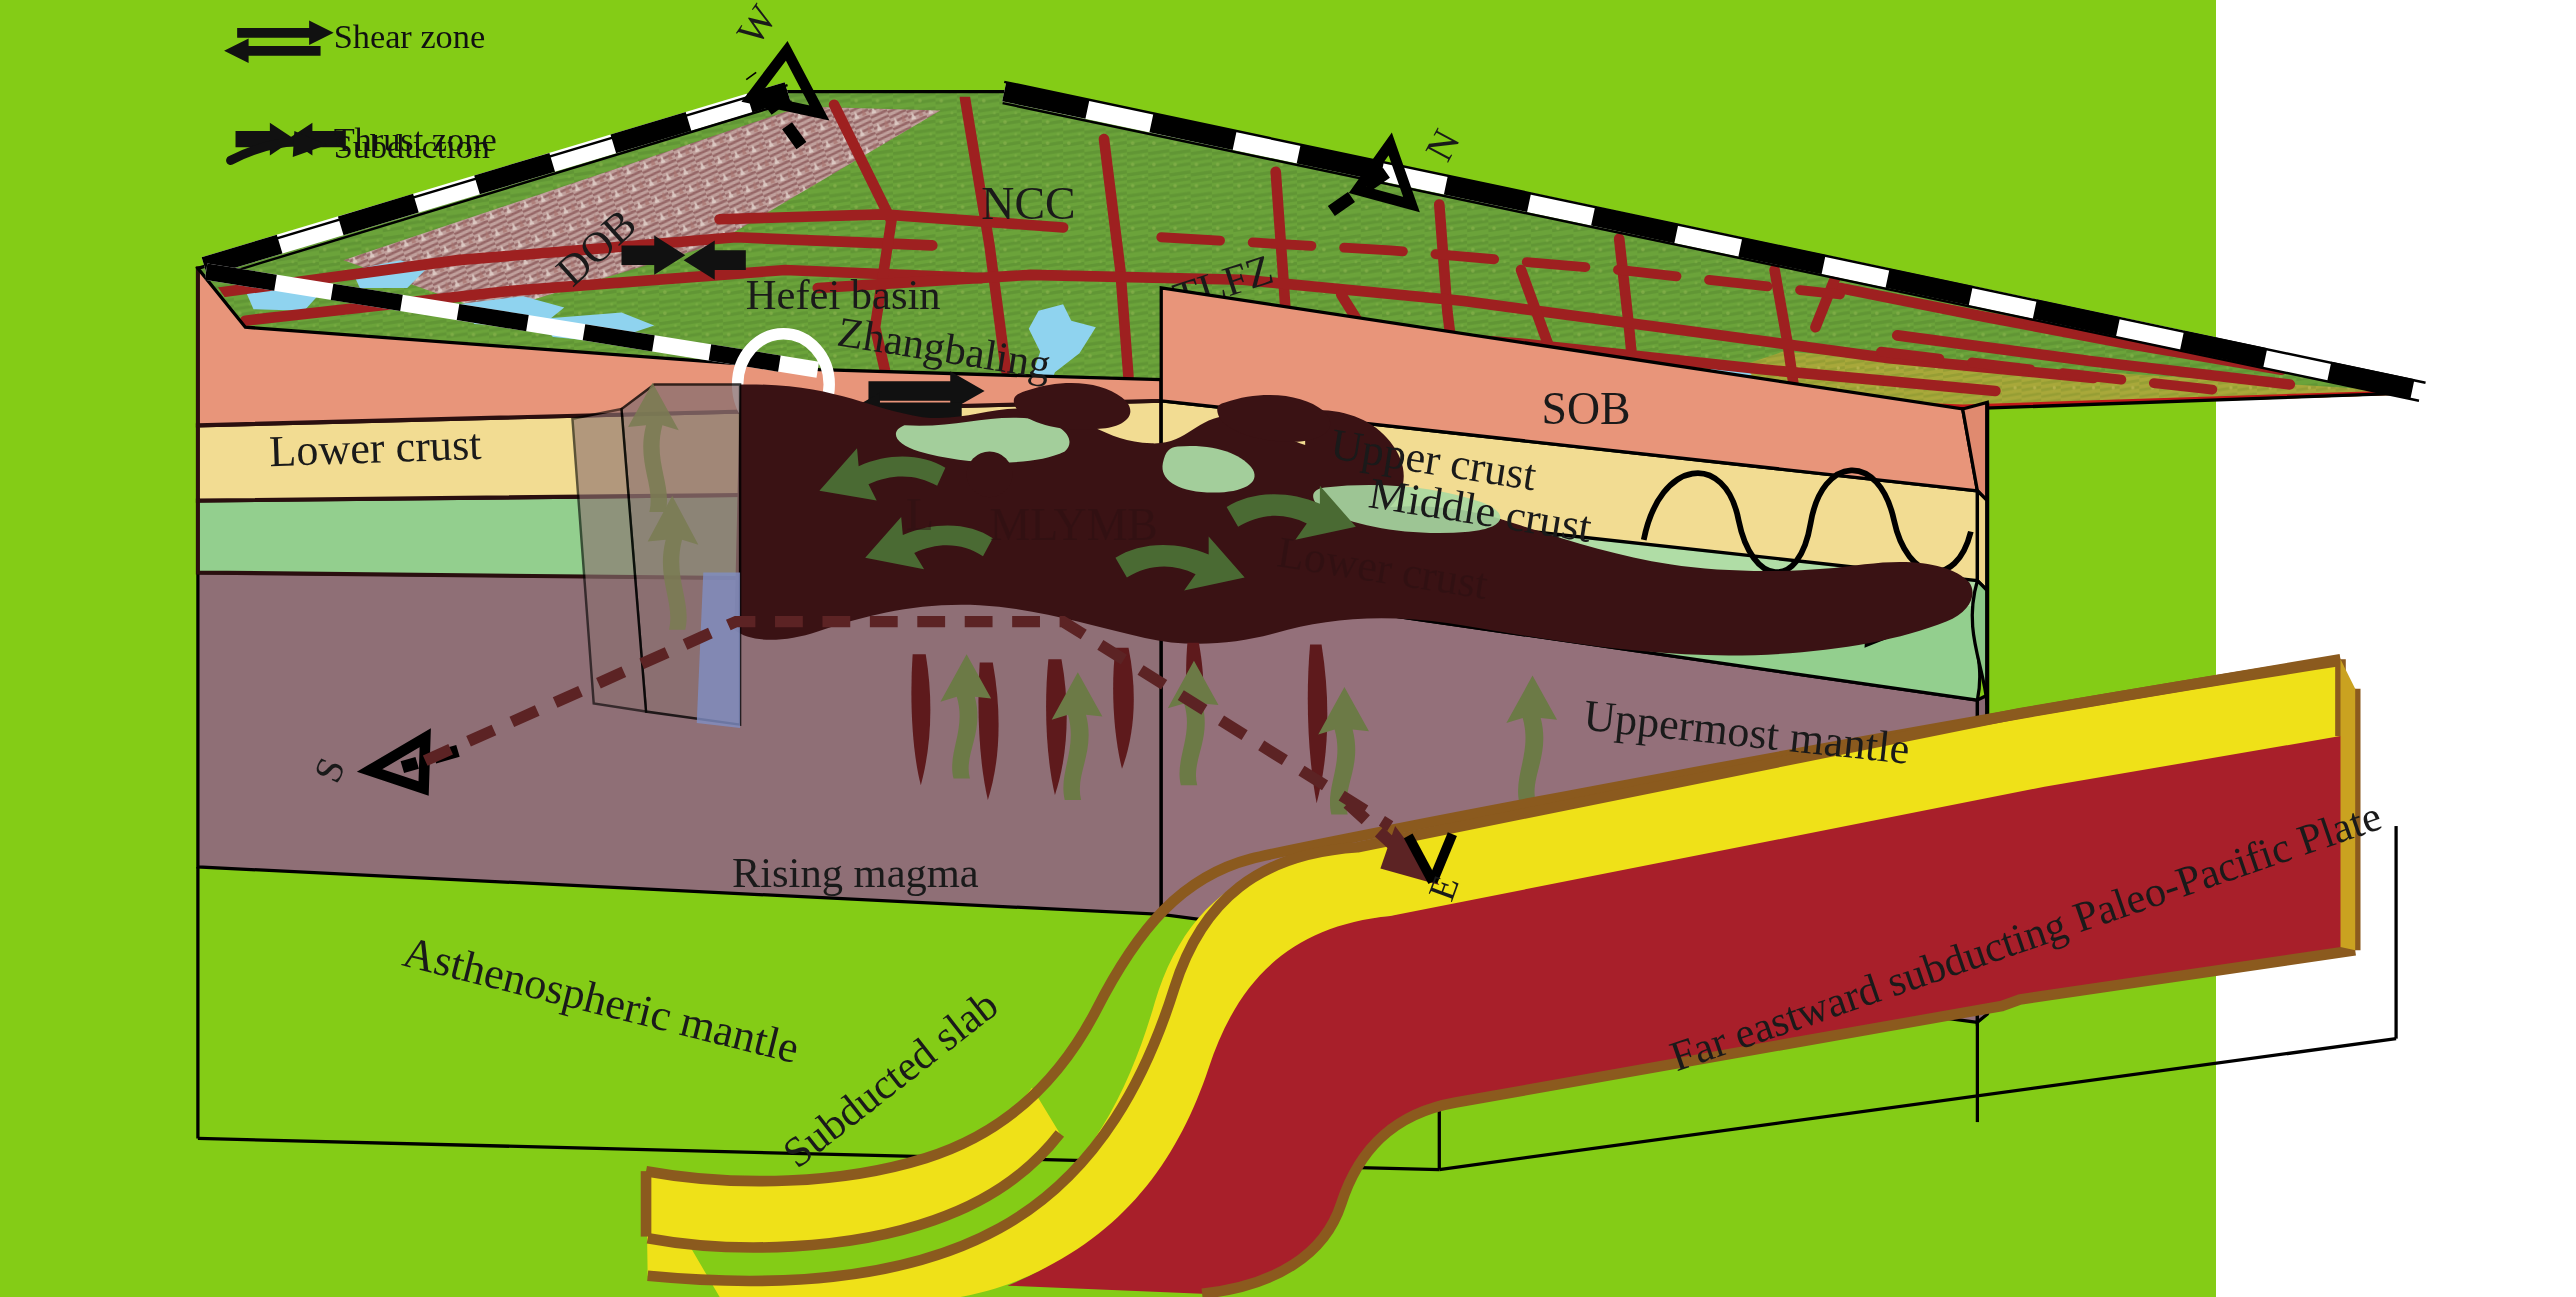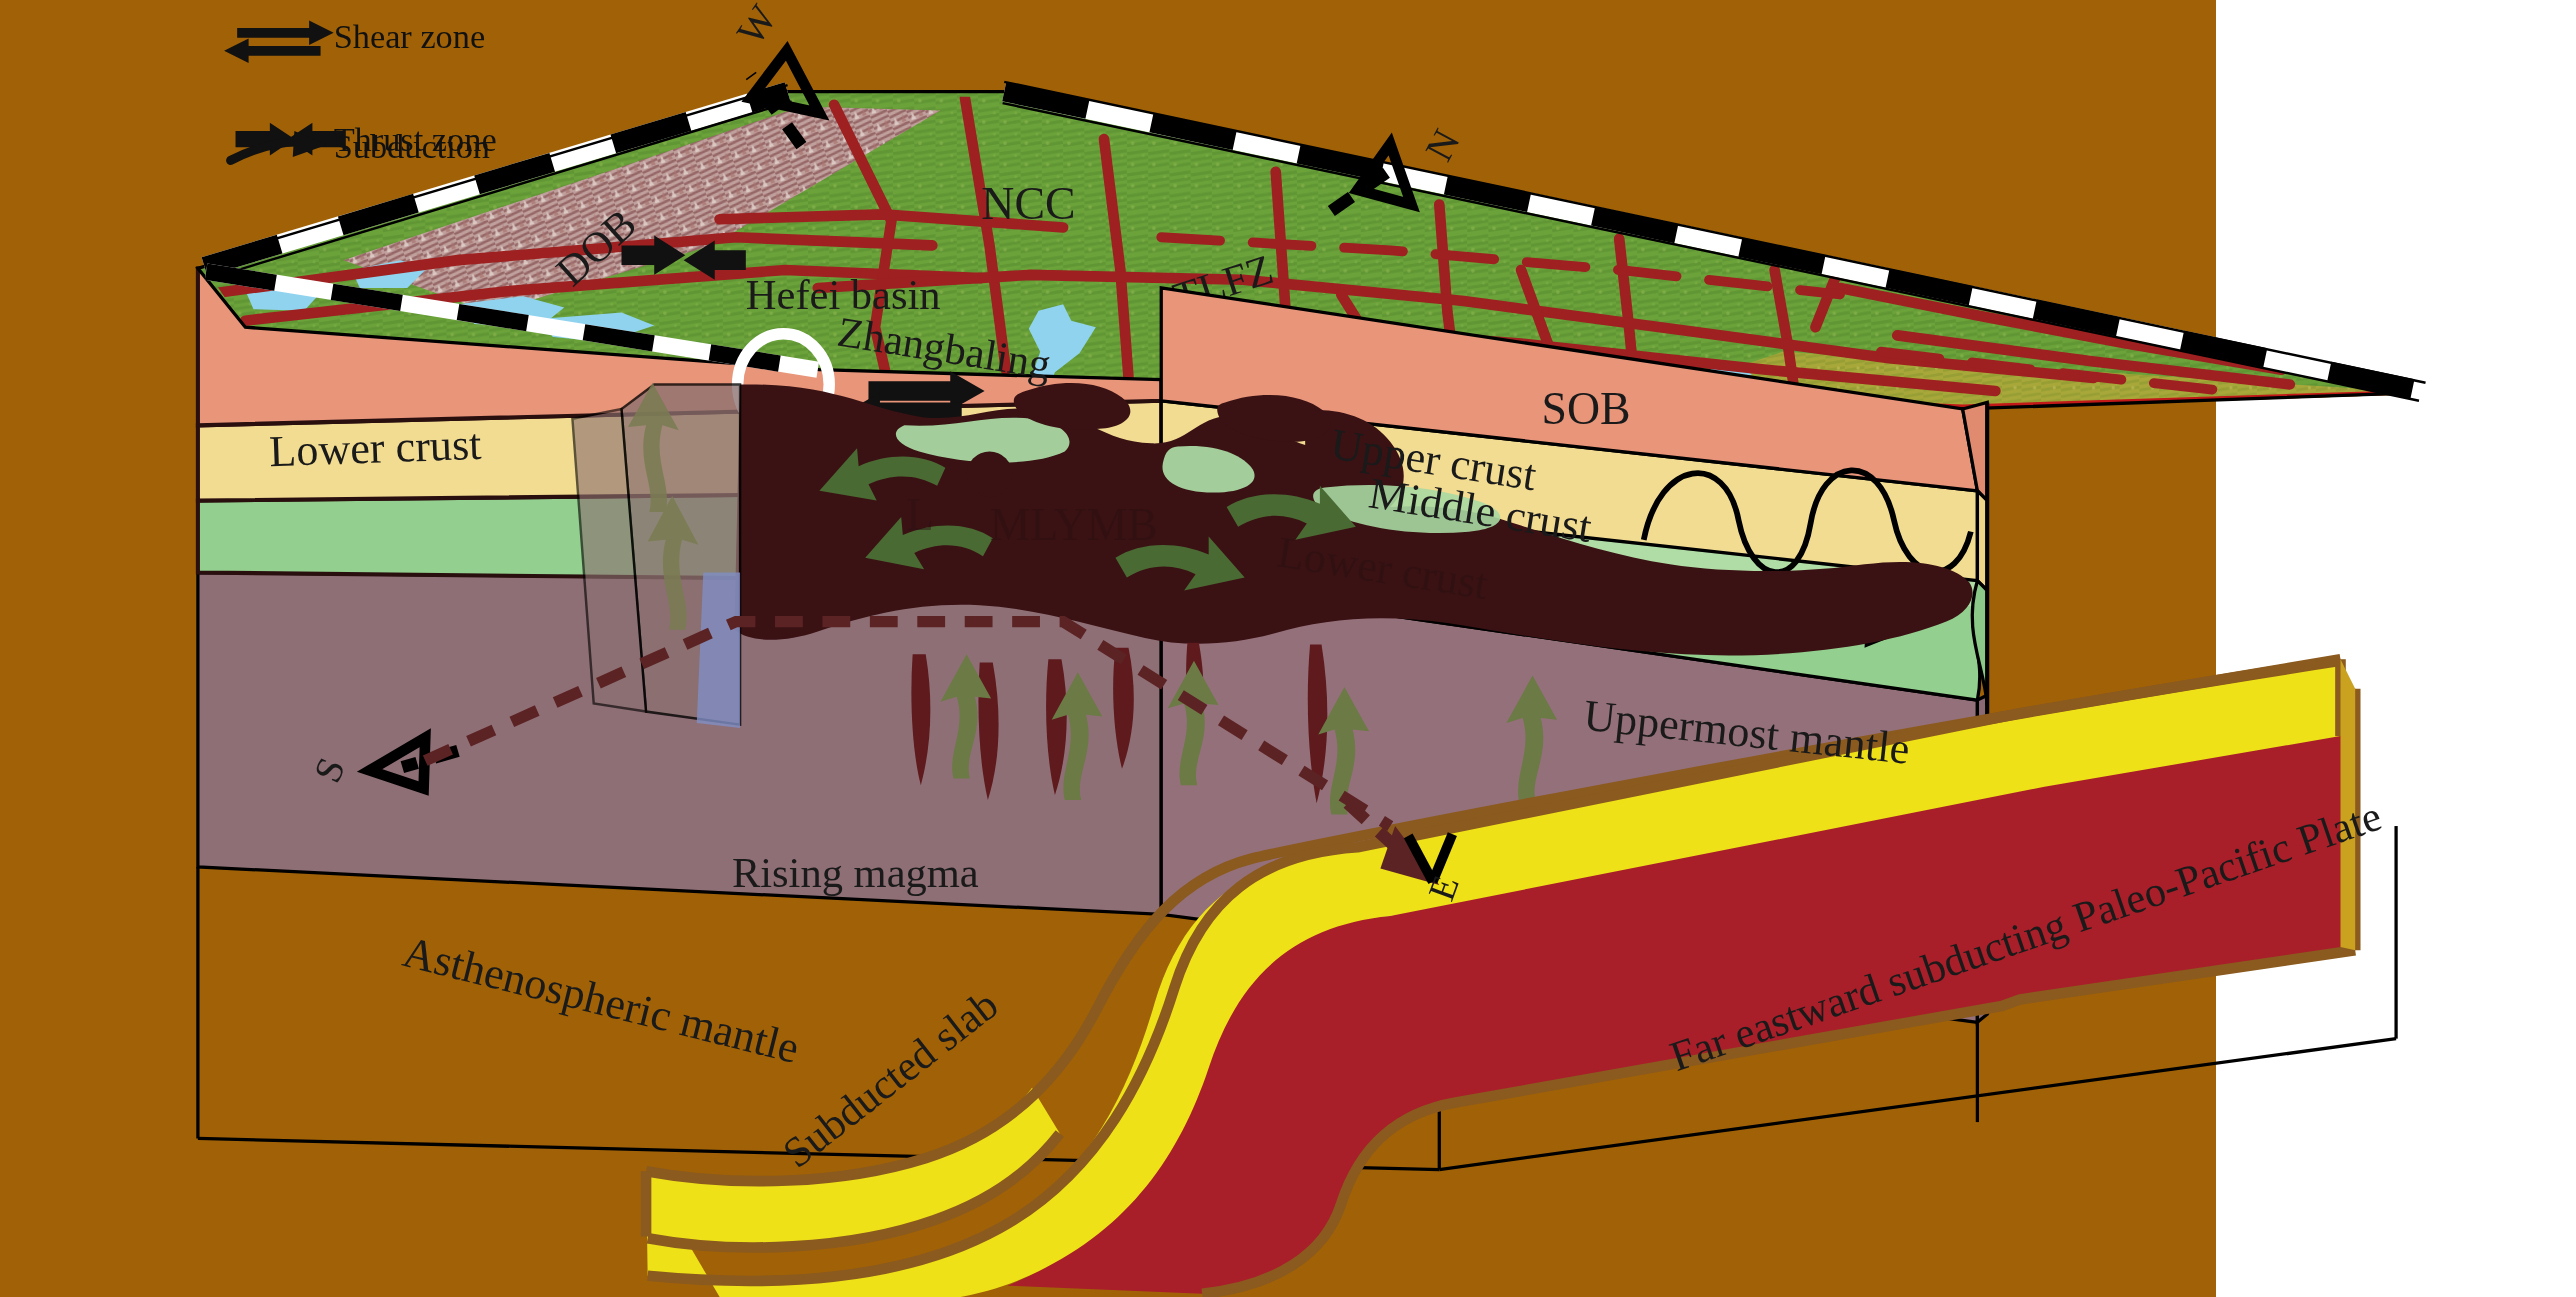--- a/index.html
+++ b/index.html
@@ -1,18 +1,18 @@
 <!DOCTYPE html>
 <html style="font-size:13px"><head>
 <meta charset="utf-8">
 <style>
   html,body{margin:0;padding:0;background:#ffffff;}
   body{width:2576px;height:1298px;overflow:hidden;
        font-family:"Liberation Serif","DejaVu Serif",serif;}
-  #stage{position:relative;width:2216px;height:1298px;background:#a16207;}
+  #stage{position:relative;width:2216px;height:1298px;background:#84cc16;}
   svg{position:absolute;left:0;top:0;width:2576px;height:1298px;}
   .lbl{font-family:"Liberation Serif","DejaVu Serif",serif;fill:#1a1a1a;}
   .lbl-dark{fill:#2b1012;}
   .legend-txt{font-size:42px;fill:#111;}
 </style>
 </head>
 <body>
 
 <div id="stage">
 

